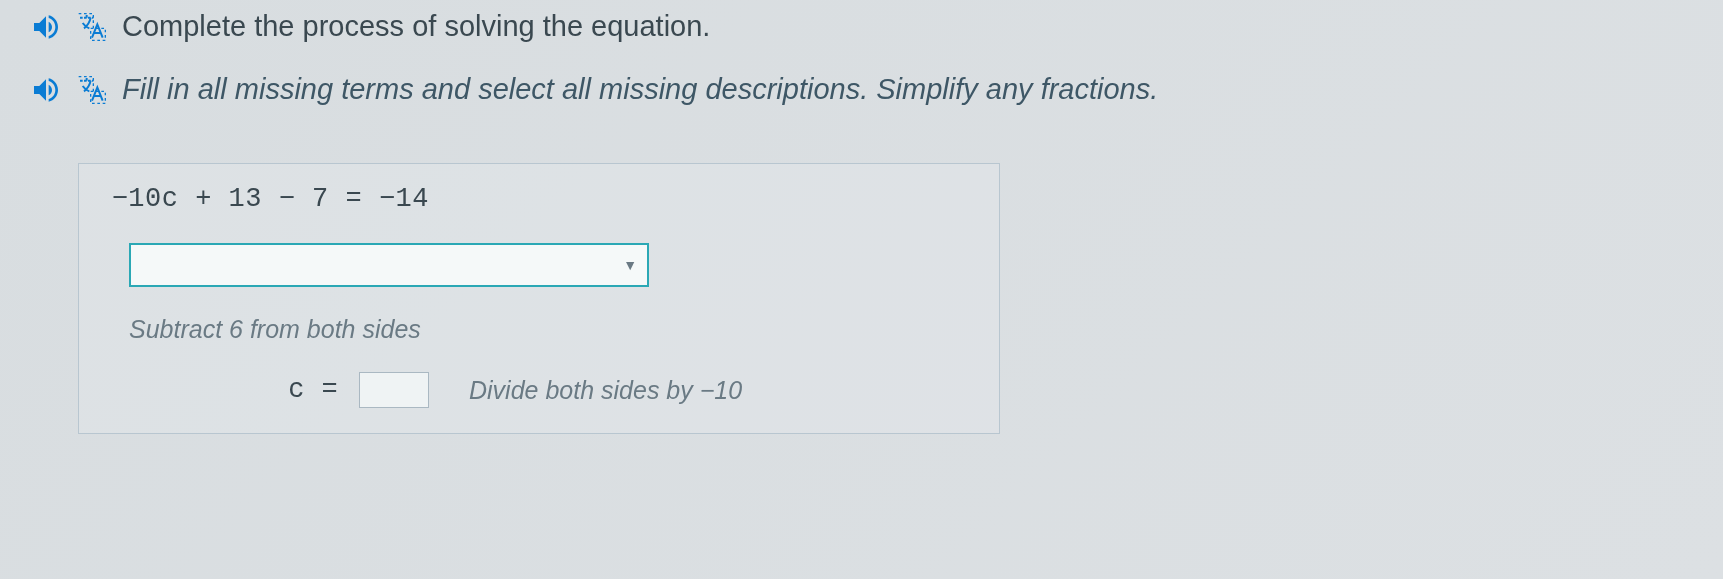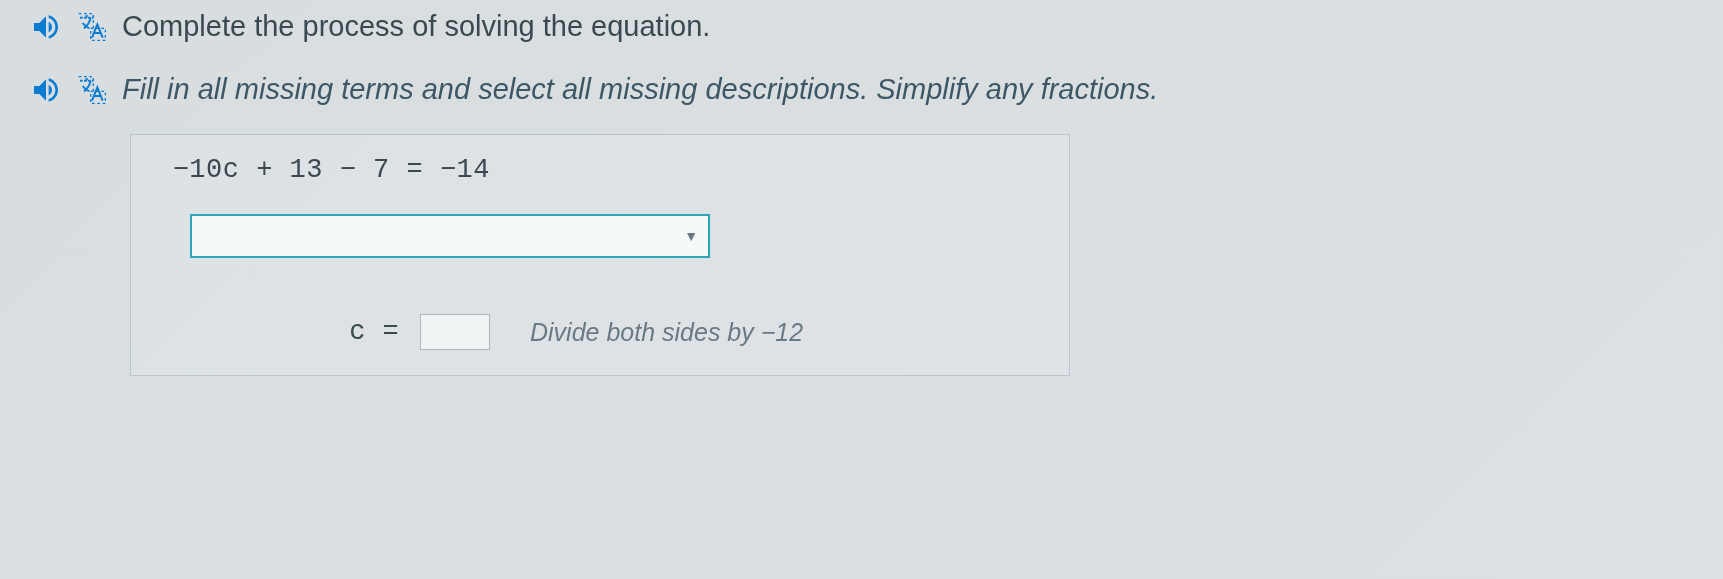--- a/index.html
+++ b/index.html
@@ -16,21 +16,21 @@
       color: #3a4850;
     }
     .instruction-row {
       display: flex;
       align-items: flex-end;
       gap: 14px;
       margin-bottom: 30px;
       font-size: 29px;
     }
     .instruction-row.second {
-      margin-bottom: 28px;
+      margin-bottom: 57px;
     }
     .speaker-icon {
       display: inline-flex;
       align-items: center;
       color: #0a7cd4;
       flex-shrink: 0;
     }
     .lang-icon {
       display: inline-flex;
       align-items: center;
@@ -42,23 +42,23 @@
       height: 32px;
     }
     .instruction-text {
       color: #3a4850;
     }
     .instruction-text.italic {
       font-style: italic;
       color: #3e5766;
     }
     .equation-box {
-      margin-left: 100px;
+      margin-left: 48px;
       border: 1px solid #b8c6d0;
-      padding: 20px 39px;
+      padding: 20px 30px;
       display: inline-block;
       background: rgba(232, 236, 238, 0.3);
     }
     .equation-row {
       display: flex;
       align-items: center;
       margin-bottom: 28px;
     }
     .equation-row:last-child {
       margin-bottom: 5px;
@@ -164,26 +164,27 @@
   <div class="equation-row">
     <div class="equation-right">
       <div class="dropdown">
         <span></span>
         <span class="dropdown-caret">▼</span>
       </div>
     </div>
   </div>
 
   <div class="equation-row">
+    <div class="equation-right">Subtract 6 from both sides</div>
   </div>
 
   <div class="equation-row">
     <div class="equation-left eq-text">
       <span>c =</span>
       <span class="answer-box"></span>
     </div>
-    <div class="equation-right">Divide both sides by −12</div>
+    <div class="equation-right">Divide both sides by −10</div>
   </div>
 
 </div>
 
 
 
 
 </body></html>

